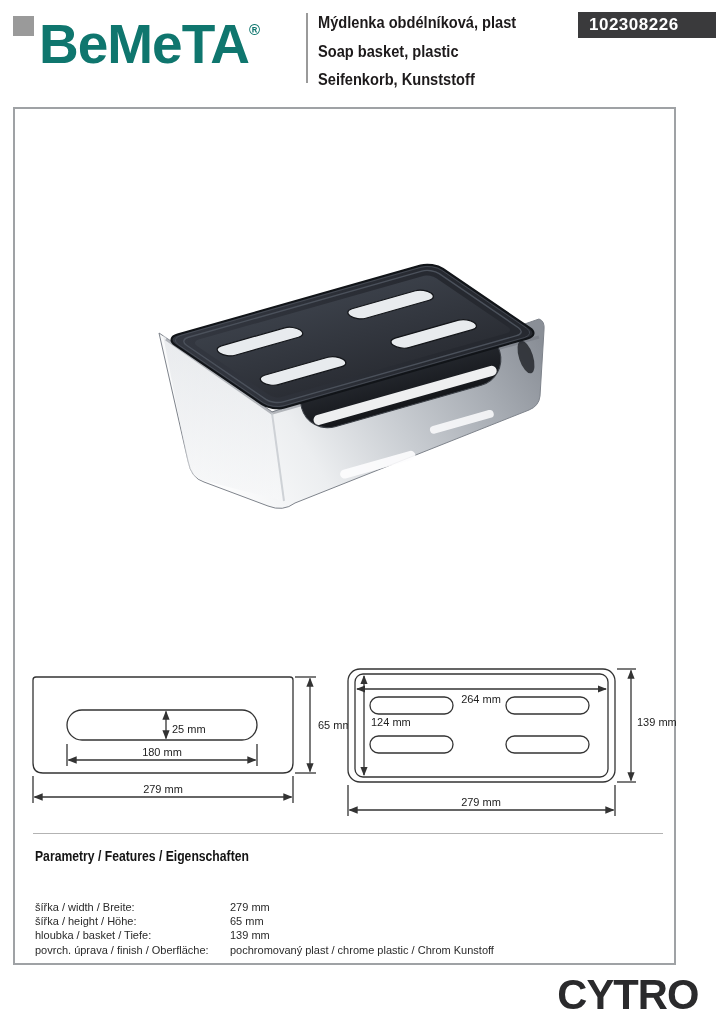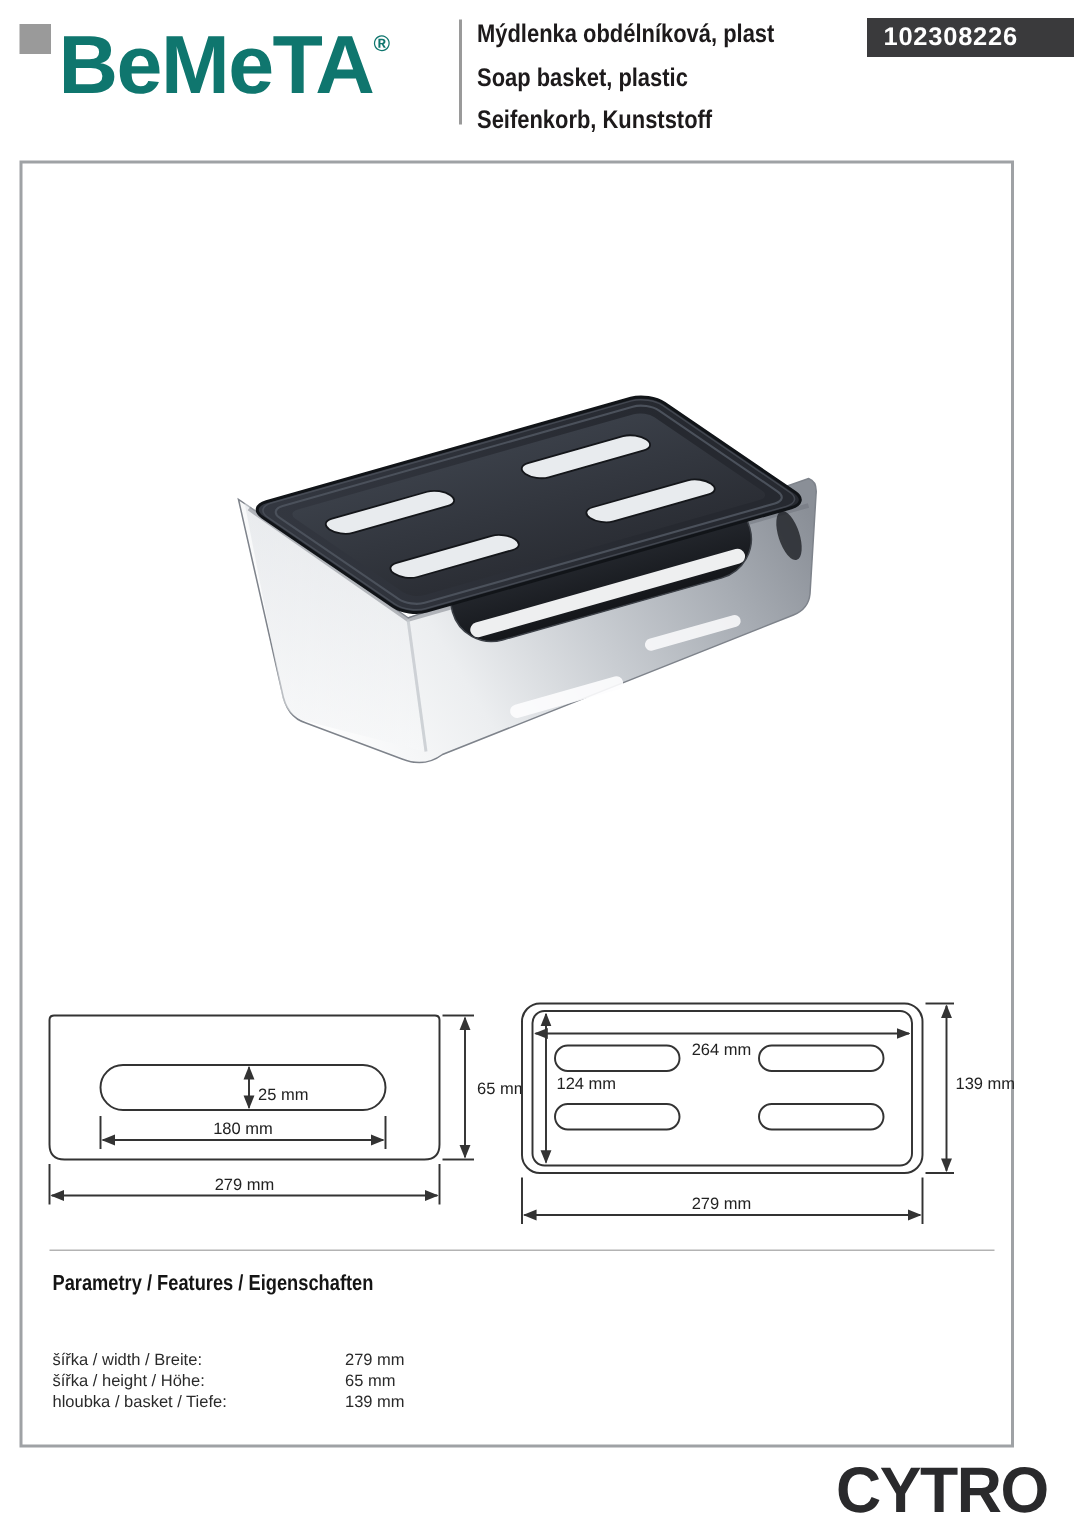--- a/index.html
+++ b/index.html
@@ -179,15 +179,19 @@
     <span class="param-value">279 mm</span>
   </div>
   <div class="param-row">
     <span>šířka / height / Höhe:</span>
     <span class="param-value">65 mm</span>
   </div>
   <div class="param-row">
     <span>hloubka / basket / Tiefe:</span>
     <span class="param-value">139 mm</span>
   </div>
+  <div class="param-row">
+    <span>povrch. úprava / finish / Oberfläche:</span>
+    <span class="param-value">pochromovaný plast / chrome plastic / Chrom Kunstoff</span>
+  </div>
 </div>
 
 <div class="abs series">CYTRO</div>
 
 </body></html>

